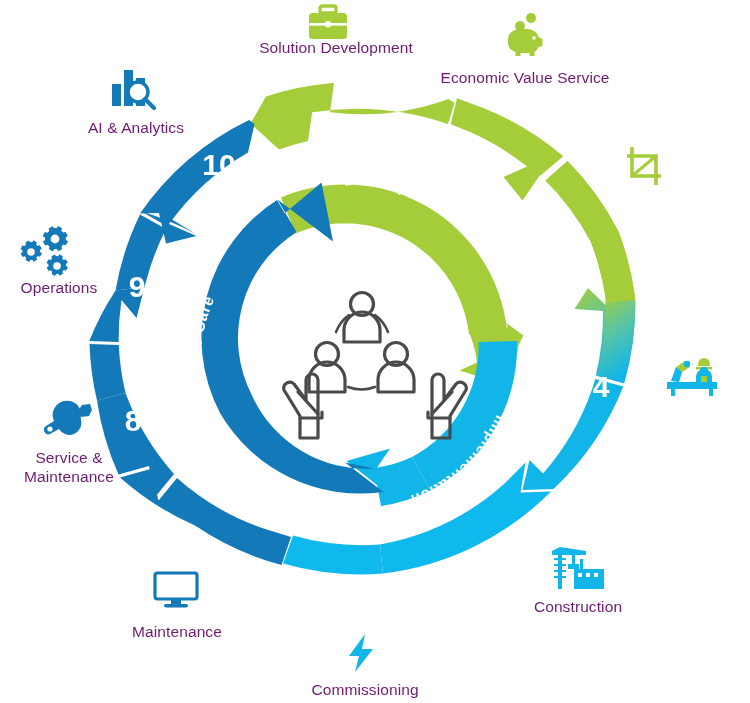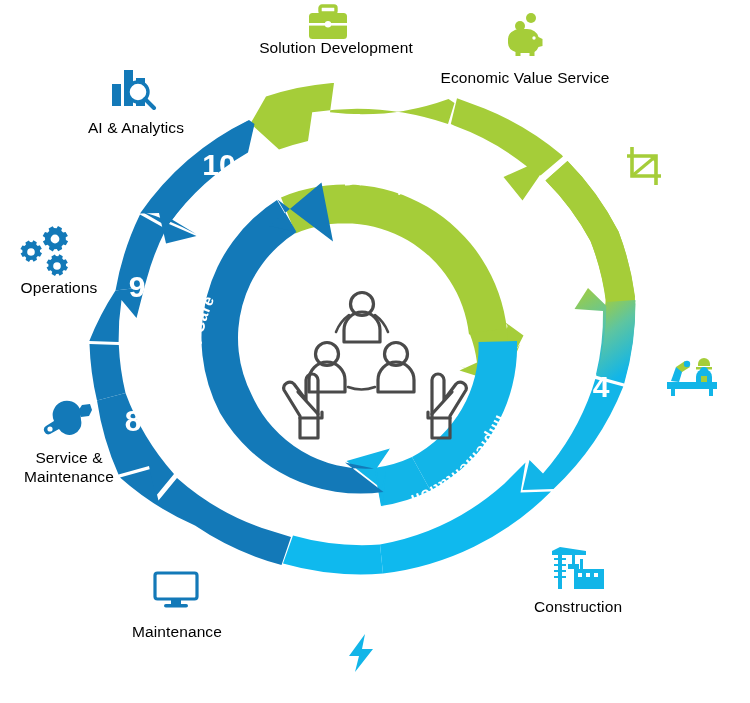--- a/index.html
+++ b/index.html
@@ -1,20 +1,20 @@
 <!DOCTYPE html>
 <html><head>
 <meta charset="utf-8">
 <style>
   html,body{margin:0;padding:0;background:#ffffff;}
   body{width:750px;height:703px;overflow:hidden;
        font-family:"Liberation Sans","DejaVu Sans",sans-serif;}
   #stage{position:relative;width:750px;height:703px;}
   svg#diagram{position:absolute;left:0;top:0;width:750px;height:703px;display:block;}
-  .lbl{position:absolute;text-align:center;color:#000000;
+  .lbl{position:absolute;text-align:center;color:#701a75;
        font-size:15.5px;line-height:19px;font-weight:400;letter-spacing:.1px;}
   .ico{position:absolute;}
 </style>
 </head>
 <body>
 <div id="stage">
 
 <svg id="diagram" viewBox="0 0 750 703">
   <defs>
     <linearGradient id="gradGreenCyan" x1="0" y1="0" x2="0.35" y2="1">
@@ -266,20 +266,21 @@
     <rect x="44" y="28" width="4" height="4" fill="#ffffff"></rect>
   </svg>
 </div>
 <div class="lbl" style="left:506px;top:597px;width:144px;">Construction</div>
 
 <div class="ico" style="left:345px;top:632px;">
   <svg width="34" height="42" viewBox="0 0 34 42">
     <path d="M 20 2 L 4 24 h 10 L 10 40 L 28 17 h -11 Z" fill="#12b5e8"></path>
   </svg>
 </div>
+<div class="lbl" style="left:285px;top:680px;width:160px;">Commissioning</div>
 
 <div class="ico" style="left:152px;top:570px;">
   <svg width="48" height="40" viewBox="0 0 48 40">
     <rect x="3" y="3" width="42" height="26" rx="2.5" fill="none" stroke="#1379b8" stroke-width="3.2"></rect>
     <rect x="19" y="29" width="10" height="5" fill="#1379b8"></rect>
     <rect x="12" y="34" width="24" height="3.6" rx="1.8" fill="#1379b8"></rect>
   </svg>
 </div>
 <div class="lbl" style="left:110px;top:622px;width:134px;">Maintenance</div>
 

